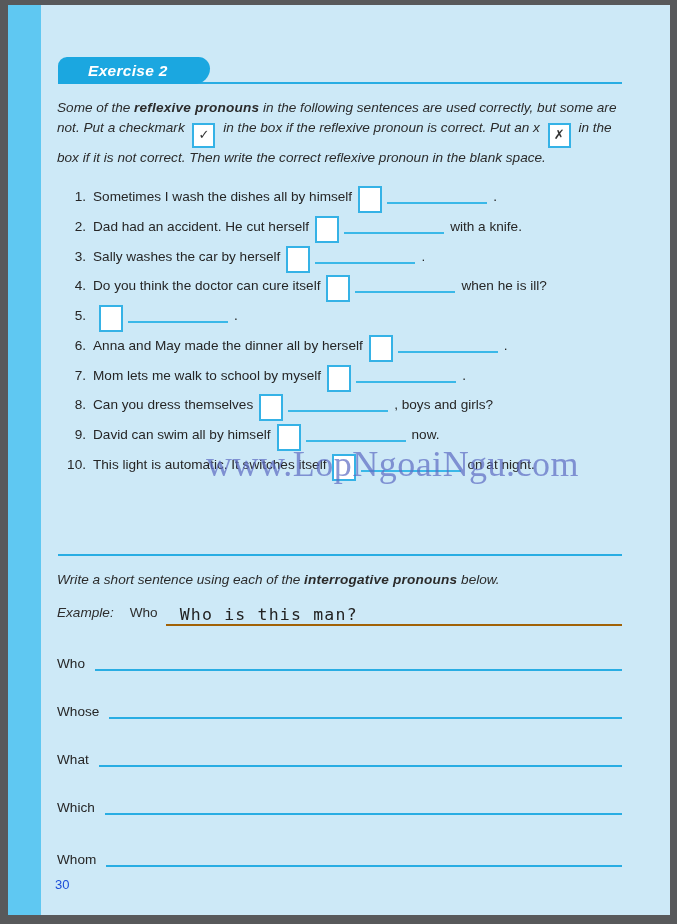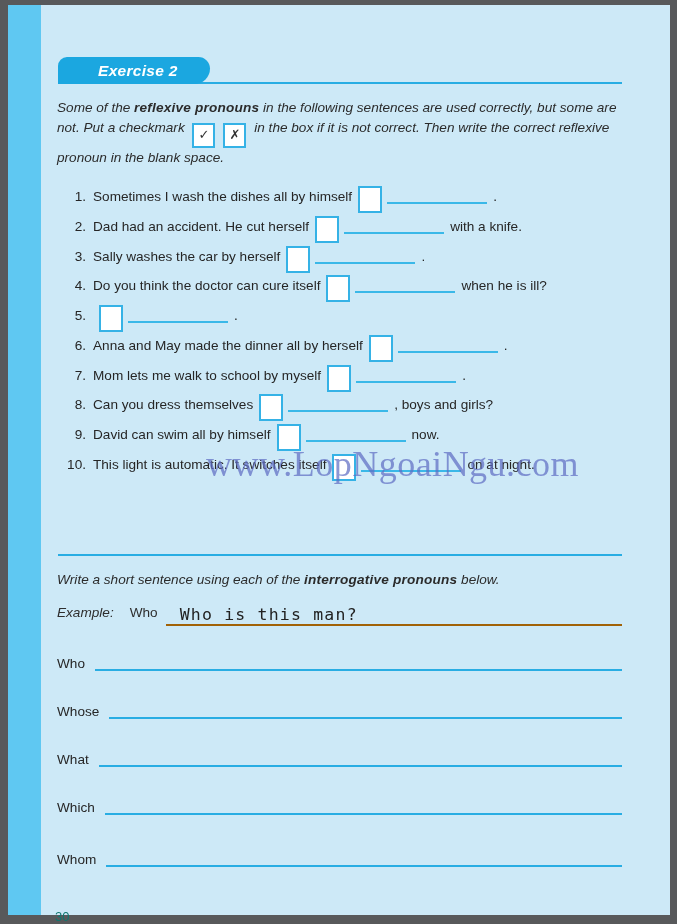--- a/index.html
+++ b/index.html
@@ -19,21 +19,21 @@
     position:absolute; left:0; top:0;
     width:33px; height:100%;
     background:#5fc8f2;
   }
   
   .badge {
     position:absolute; left:50px; width:152px; height:27px;
     background:#1ba7e0;
     border-radius:14px 18px 24px 0;
     display:flex; align-items:center;
-    padding-left:40px; box-sizing:border-box;
+    padding-left:30px; box-sizing:border-box;
     color:#ffffff; font-weight:bold; font-style:italic;
     font-size:15.5px; letter-spacing:0.3px;
     z-index:2;
   }
   .hline {
     position:absolute; left:50px; right:48px; height:2px;
     background:#29ade3;
   }
   
   .instr {
@@ -90,37 +90,37 @@
   .exanswer {
     font-family:"DejaVu Sans Mono", monospace;
     font-size:16.5px; letter-spacing:1.2px; color:#222222;
   }
   .prow {
     position:absolute; left:49px; right:48px; height:18px;
     display:flex; align-items:baseline; font-size:13.6px; color:#262626;
   }
   .plabel { margin-right:10px; flex:none; }
   .pline { flex:1; border-bottom:2px solid #29ade3; transform:translateY(3px); }
-  .pagenum { position:absolute; left:47px; top:872px; font-size:13px; color:#0f766e;margin-top:32px; }
+  .pagenum { position:absolute; left:47px; top:872px; font-size:13px; color:#1d4ed8; }
 </style>
 </head>
 <body>
 
 <div class="page">
   <div class="spine"></div>
 
   <div class="badge" style="top:52px;">
     <span>Exercise 2</span>
   </div>
   <div class="hline" style="top:77px;"></div>
 
   <div class="instr" style="top:93px;">
     <span>Some of the </span><b>reflexive pronouns</b><span> in the following sentences are used correctly, but some are not. Put a checkmark </span><span class="ibox">
         <span>✓</span>
-      </span><span class="ibox">
+      </span><span> in the box if the reflexive pronoun is correct. Put an x </span><span class="ibox">
         <span>✗</span>
       </span><span> in the box if it is not correct. Then write the correct reflexive pronoun in the blank space.</span>
   </div>
 
   <div class="list">
     <div class="lrow">
       <span class="num">1.</span>
       <span class="stext">Sometimes I wash the dishes all by himself</span>
       <span class="cbox"></span>
       <span class="blank"></span>

